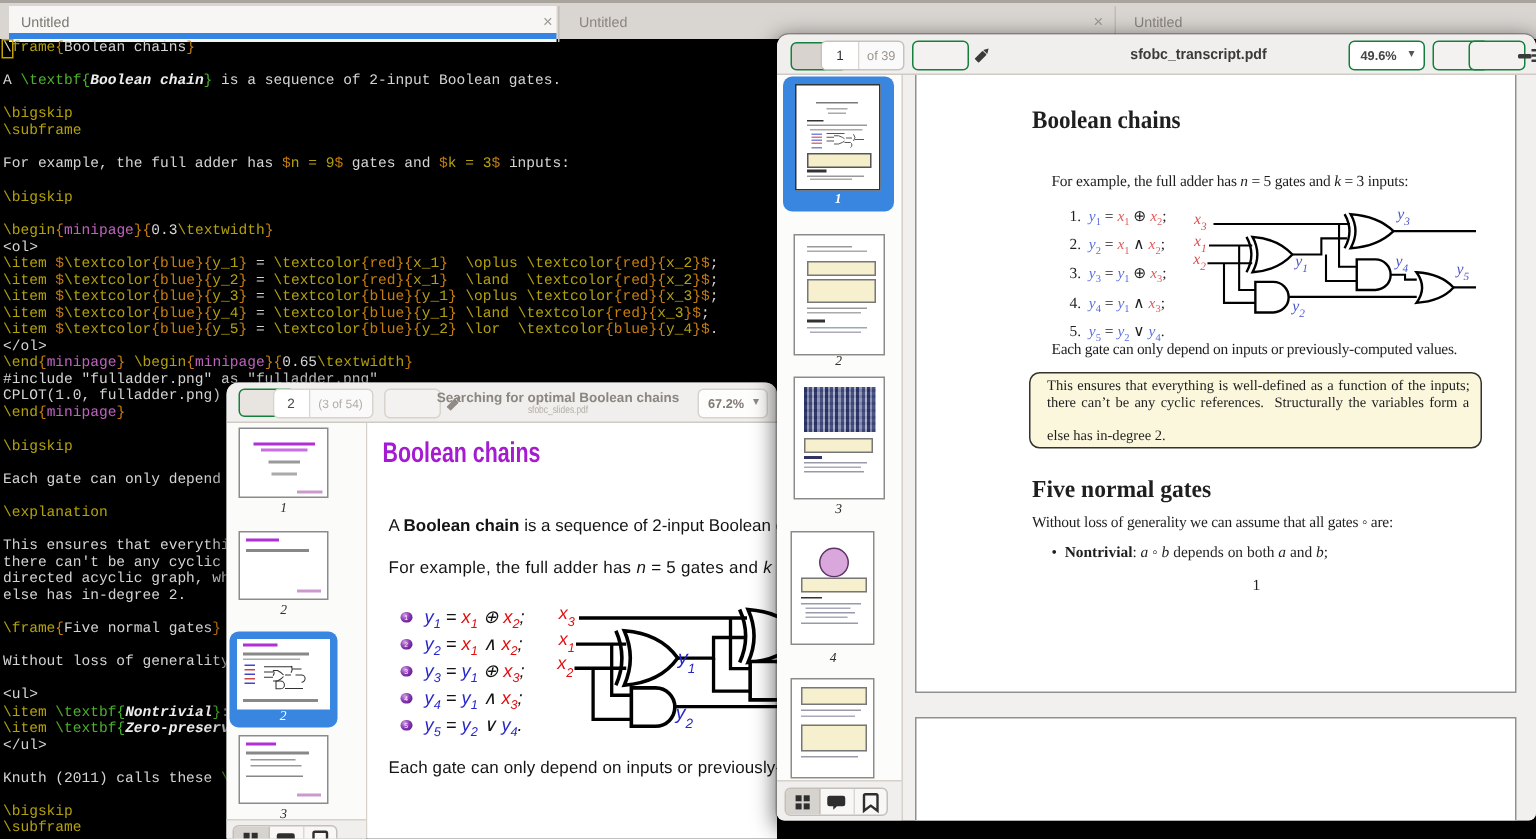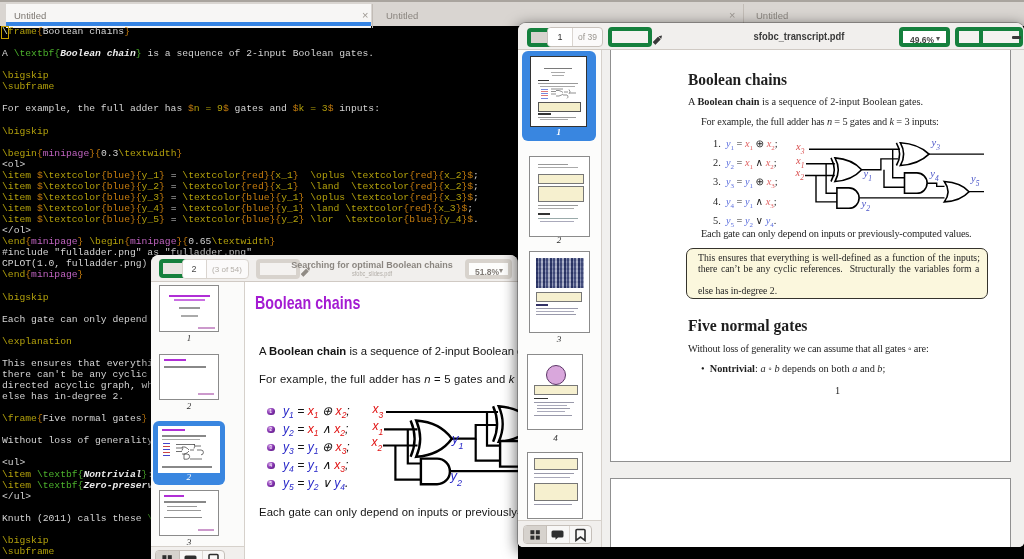--- a/index.html
+++ b/index.html
@@ -27,21 +27,21 @@
 .c{color:#b3a10c}
 .o{color:#c87e0e}
 .m{color:#bf63bf}
 .g{color:#4cb22c}
 .bi{font-weight:bold;font-style:italic;color:#ececec;}
 #cursor{position:absolute;left:1px;top:26px;width:6px;height:11px;border:1px solid #c4a000;}
 
 .win{position:absolute;box-shadow:0 4px 14px 2px rgba(0,0,0,.55),0 0 0 1px rgba(0,0,0,.25);}
 .hdr{position:absolute;left:0;top:0;right:0;height:27px;background:#f1efed;
   border-bottom:1px solid #d0cac4;box-sizing:border-box;}
-.btn{position:absolute;background:#f4f2f0;border:4px solid #15803d;border-radius:4px;box-sizing:border-box;padding-left:36px;}
+.btn{position:absolute;background:#f4f2f0;border:1px solid #15803d;border-radius:4px;box-sizing:border-box;padding-left:36px;}
 .btn.act{background:#d8d3ce;}
 .pgrp{position:absolute;border:1px solid #c8c2bc;border-radius:4px;background:#fbfafa;box-sizing:border-box;}
 .pgrp .pe{position:absolute;left:0;top:0;bottom:0;background:#fff;border-right:1px solid #dad5d0;
   border-radius:3px 0 0 3px;text-align:center;color:#2e2e2e;}
 .pgrp .pl{position:absolute;top:0;bottom:0;color:#9a958f;text-align:center;}
 .ztext{color:#454545;font-weight:bold;}
 .title{position:absolute;text-align:center;font-weight:bold;color:#3a3a3a;}
 .subt{position:absolute;text-align:center;font-weight:normal;color:#9a958f;}
 .sbar{position:absolute;background:#fbfbfa;}
 .sep{position:absolute;width:1px;background:#d6d1cb;}
@@ -145,21 +145,21 @@
     </div>
     <div class="btn" style="left:105px;top:4px;width:21px;height:20px;border-color:#d8d3cd;"><svg width="19" height="18" viewBox="0 0 19 18">
           <g transform="rotate(-45 9.5 9)">
             <rect x="4.6" y="7.1" width="7.6" height="3.8" rx="0.5" fill="#908b85"></rect>
             <path d="M12.8,7.1 l3.2,1.9 -3.2,1.9 z" fill="#908b85"></path>
           </g>
         </svg></div>
     <div class="title" style="left:221px;transform:translateX(-50%);top:5px;font-size:9px;white-space:nowrap;color:#8b8680;">Searching for optimal Boolean chains</div>
     <div class="subt" style="left:221px;transform:translateX(-50%) scaleX(0.8);top:15.5px;font-size:7px;white-space:nowrap;color:#b3aea8;">sfobc_slides.pdf</div>
     <div class="btn" style="left:314px;top:4px;width:47px;height:20px;background:#fdfdfc;border-color:#d8d3cd;">
-      <span style="position:absolute;left:6px;top:4px;font-size:8.5px;font-weight:bold;color:#807b76;">51.8%</span>
+      <span style="position:absolute;left:6px;top:4px;font-size:8.5px;font-weight:bold;color:#807b76;">67.2%</span>
       <span style="position:absolute;right:5px;top:3px;font-size:8px;color:#8d8883;">▾</span>
     </div>
   </div>
   <div class="sbar" style="left:0;top:27px;width:93px;bottom:0;">
     <div class="thumb" style="left:8px;top:3.5px;width:60px;height:47px;">
       <div style="position:absolute;left:9px;top:9px;width:41px;height:2px;background:#b02fd6;"></div>
       <div style="position:absolute;left:14px;top:13px;width:31px;height:1.5px;background:#ca6ee2;"></div>
       <div style="position:absolute;left:19px;top:21px;width:21px;height:1.5px;background:#999;"></div>
       <div style="position:absolute;left:21px;top:29px;width:17px;height:1.5px;background:#aaa;"></div>
       <div style="position:absolute;left:38px;top:41px;width:17px;height:1.5px;background:#c9c;"></div>
@@ -390,21 +390,20 @@
         <div style="position:absolute;left:45.5px;top:0;right:0;height:100%;"><svg width="23" height="18" viewBox="0 0 23 18">
               <path d="M8,3.5 h7 a1,1 0 0 1 1,1 v10 l-4.5,-3.4 -4.5,3.4 v-10 a1,1 0 0 1 1,-1 z" fill="none" stroke="#2e2e2e" stroke-width="1.6"></path>
             </svg></div>
       </div>
     </div>
   </div>
   <div class="sep" style="left:83px;top:27px;bottom:0;"></div>
   <div id="pcontent" style="position:absolute;left:84px;top:27px;right:0;bottom:0;background:#f1f0ee;overflow:hidden;">
     <div id="page1" style="position:absolute;left:8px;top:-8px;width:401px;height:420px;background:#fff;border:1px solid #909090;box-sizing:border-box;font-family:'Liberation Serif',serif;color:#1f1f1f;">
       <div style="position:absolute;left:77px;top:26.5px;font-size:16.8px;font-weight:bold;transform:scaleX(0.92);transform-origin:left;">Boolean chains</div>
-      <div style="position:absolute;left:77px;top:53px;font-size:10.3px;">A <b>Boolean chain</b> is a sequence of 2-input Boolean gates.</div>
       <div style="position:absolute;left:90px;top:73px;font-size:10.3px;letter-spacing:-0.15px;">For example, the full adder has <i>n</i> = 5 gates and <i>k</i> = 3 inputs:</div>
       <div class="titem" style="top:94px;">1.&nbsp; <span class="ty"><i>y</i><sub>1</sub></span> = <span class="tx"><i>x</i><sub>1</sub></span> ⊕ <span class="tx"><i>x</i><sub>2</sub></span>;</div>
       <div class="titem" style="top:113.2px;">2.&nbsp; <span class="ty"><i>y</i><sub>2</sub></span> = <span class="tx"><i>x</i><sub>1</sub></span> ∧ <span class="tx"><i>x</i><sub>2</sub></span>;</div>
       <div class="titem" style="top:132.4px;">3.&nbsp; <span class="ty"><i>y</i><sub>3</sub></span> = <span class="ty"><i>y</i><sub>1</sub></span> ⊕ <span class="tx"><i>x</i><sub>3</sub></span>;</div>
       <div class="titem" style="top:151.6px;">4.&nbsp; <span class="ty"><i>y</i><sub>4</sub></span> = <span class="ty"><i>y</i><sub>1</sub></span> ∧ <span class="tx"><i>x</i><sub>3</sub></span>;</div>
       <div class="titem" style="top:170.8px;">5.&nbsp; <span class="ty"><i>y</i><sub>5</sub></span> = <span class="ty"><i>y</i><sub>2</sub></span> ∨ <span class="ty"><i>y</i><sub>4</sub></span>.</div>
       <svg style="position:absolute;left:170px;top:88px;" width="220" height="85" viewBox="0 0 220 85">
         <g stroke="#000" stroke-width="1.4" fill="none">
           <path d="M28,18.3 H119"></path>
           <path d="M25,32.7 H53.8"></path>

